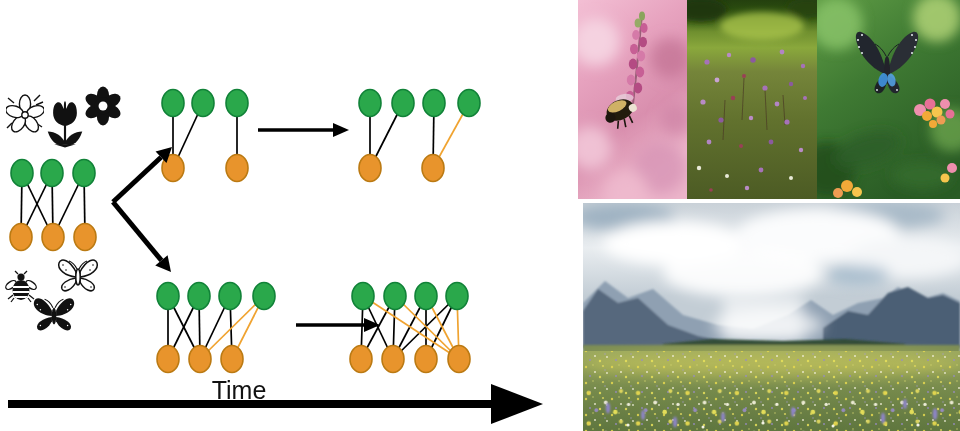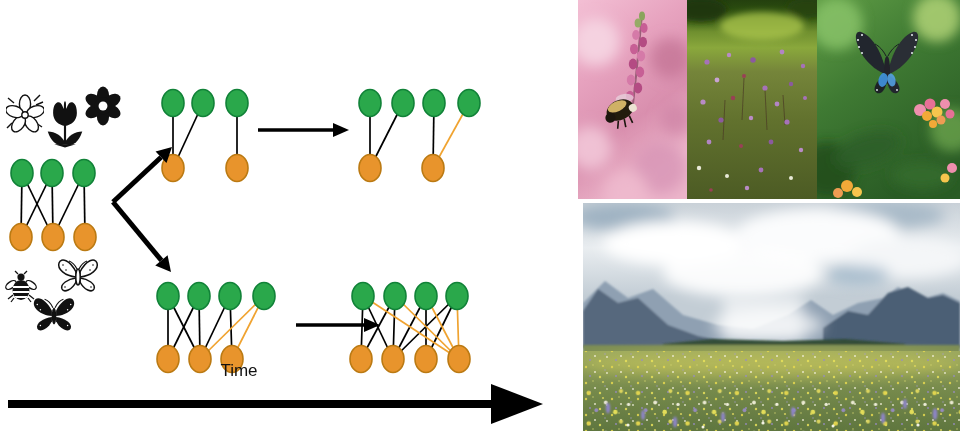--- a/index.html
+++ b/index.html
@@ -2,22 +2,22 @@
 <html><head>
 <meta charset="utf-8">
 <style>
   html,body{margin:0;padding:0;background:#fff;}
   body{width:960px;height:431px;position:relative;overflow:hidden;
        font-family:"Liberation Sans",sans-serif;}
   .panel-left{position:absolute;left:0;top:0;width:575px;height:431px;background:#fff;}
   .panel-right{position:absolute;left:578px;top:0;width:382px;height:431px;background:#fff;}
   .icon{position:absolute;}
   #net-svg{position:absolute;left:0;top:0;}
-  .time-label{position:absolute;left:207px;top:361px;width:64px;text-align:center;
-              font-size:17px;color:#111;}
+  .time-label{position:absolute;left:207px;top:376px;width:64px;text-align:center;
+              font-size:25px;color:#111;}
   .photo{position:absolute;overflow:hidden;}
   .photo svg{display:block;}
   .photo-bee{left:0;top:0;width:109px;height:199px;}
   .photo-meadow{left:109px;top:0;width:130px;height:199px;}
   .photo-butterfly{left:239px;top:0;width:143px;height:199px;}
   .photo-landscape{left:5px;top:203px;width:377px;height:228px;}
 </style>
 </head>
 <body>
 

